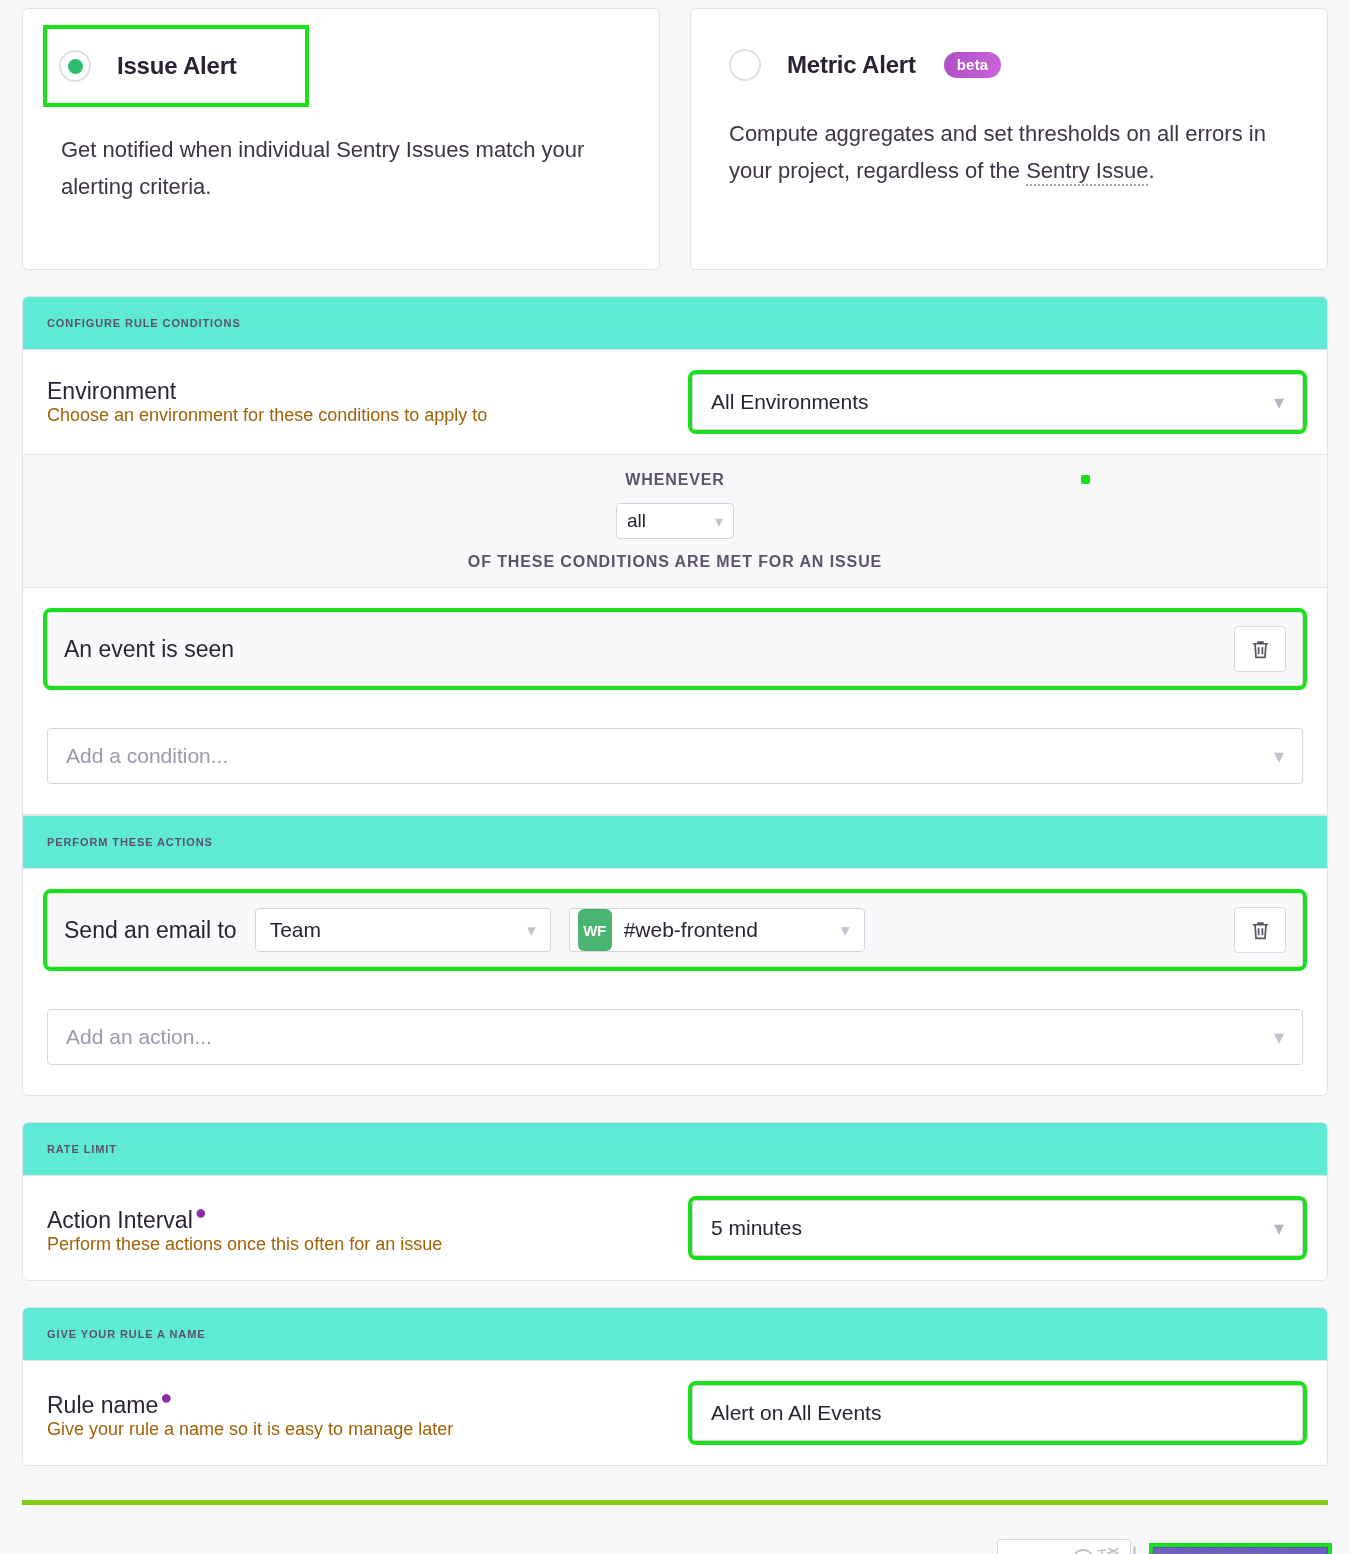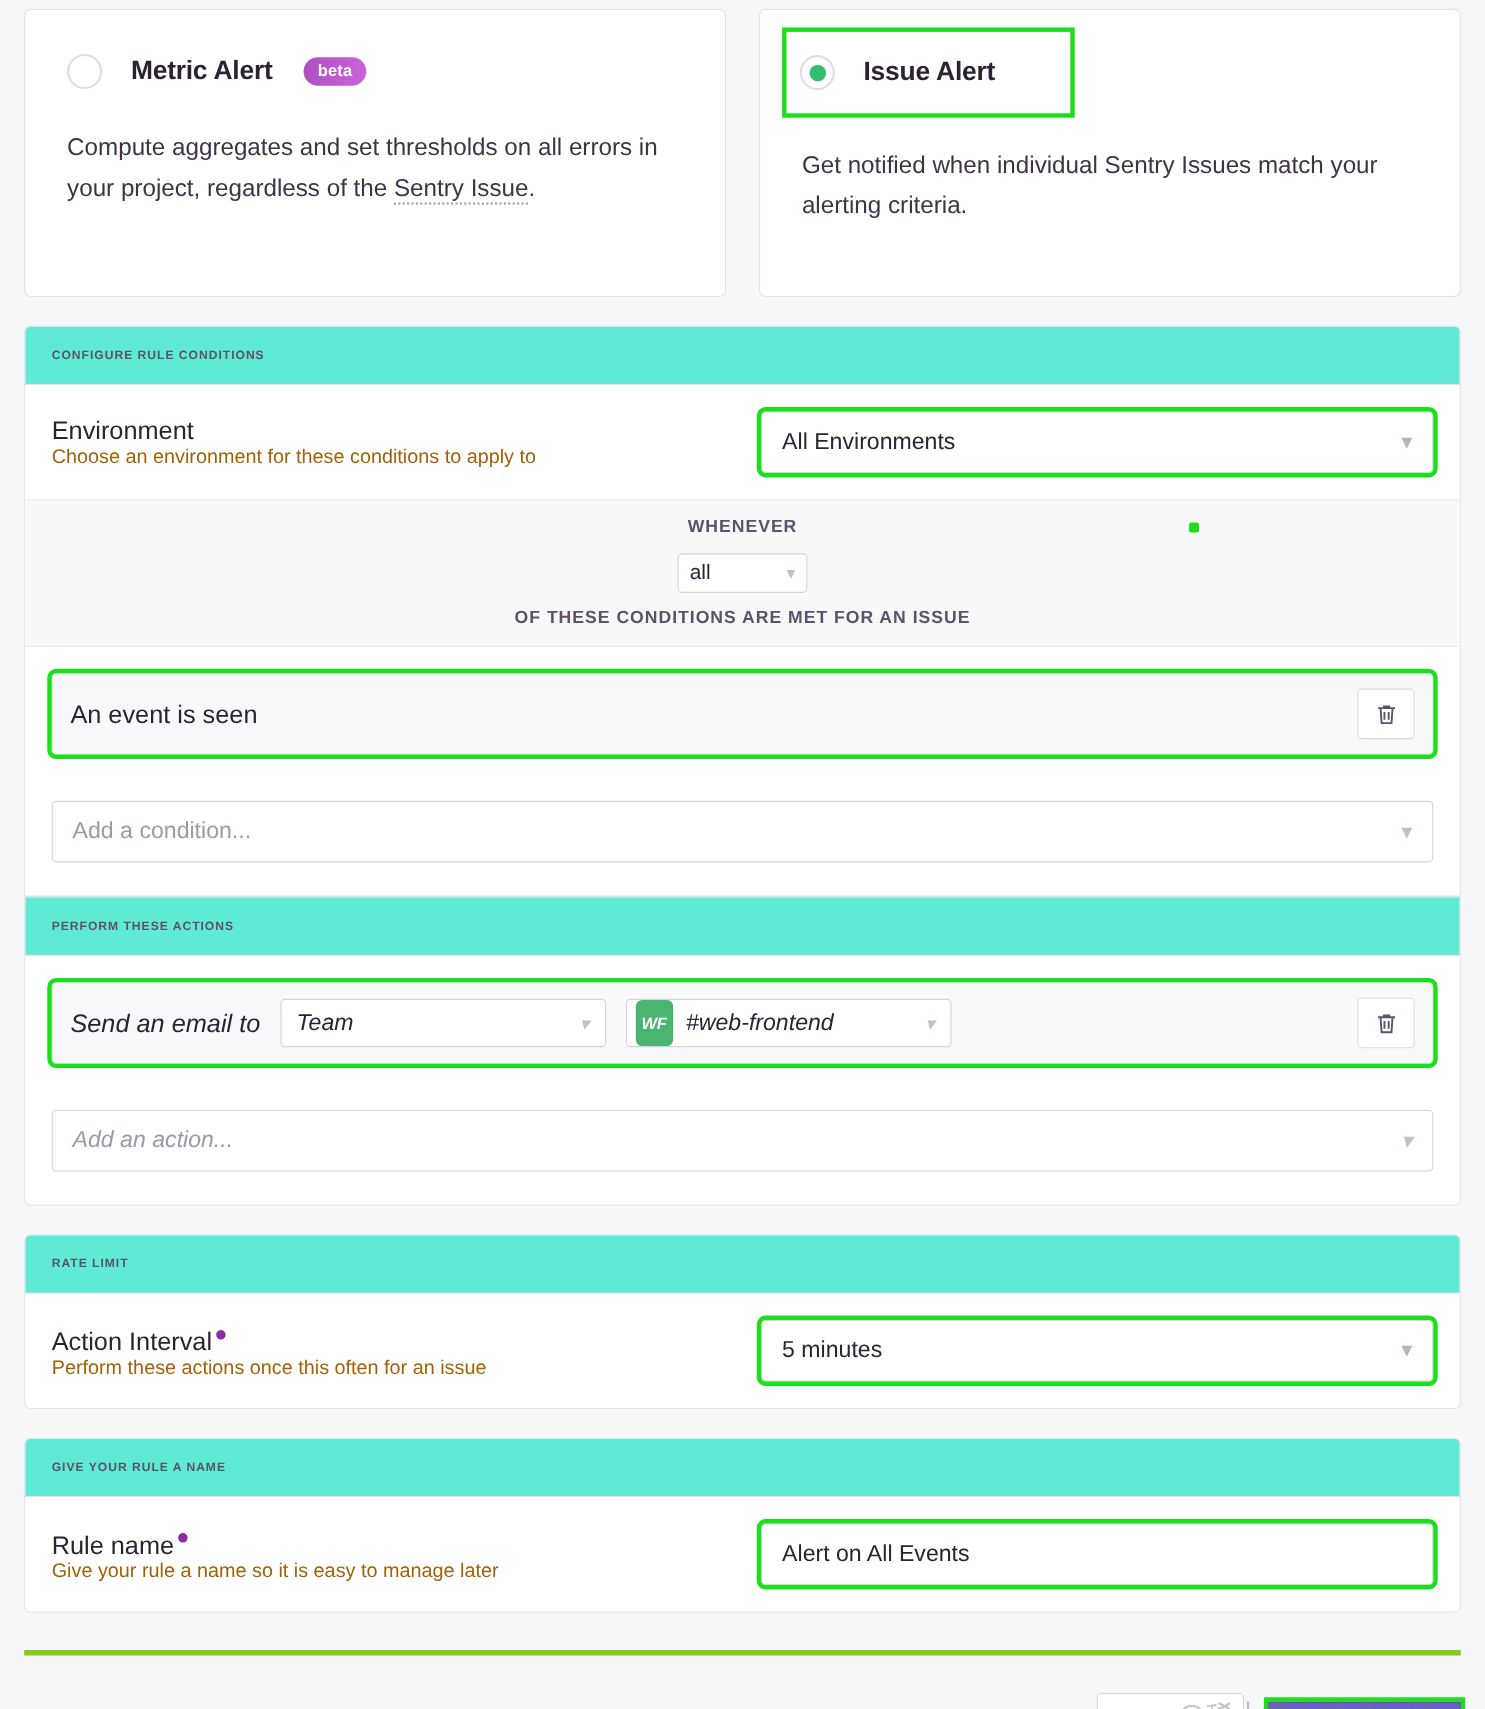--- a/index.html
+++ b/index.html
@@ -335,38 +335,38 @@
   }
 </style>
 </head>
 <body>
 
 <div class="page">
 
   <div class="type-cards">
 
     <div class="type-card">
-      <div class="type-head">
-        <span class="radio"></span>
-        <span class="type-title">Metric Alert</span>
-        <span class="beta-badge">beta</span>
-      </div>
-      <div class="type-desc">
-        <span>Compute aggregates and set thresholds on all errors in your project, regardless of the </span><span class="dotted-link">Sentry Issue</span><span>.</span>
-      </div>
-    </div>
-
-    <div class="type-card">
       <div class="type-head highlighted">
         <span class="radio selected">
           <span class="dot"></span>
         </span>
         <span class="type-title">Issue Alert</span>
       </div>
       <div class="type-desc">Get notified when individual Sentry Issues match your alerting criteria.</div>
+    </div>
+
+    <div class="type-card">
+      <div class="type-head">
+        <span class="radio"></span>
+        <span class="type-title">Metric Alert</span>
+        <span class="beta-badge">beta</span>
+      </div>
+      <div class="type-desc">
+        <span>Compute aggregates and set thresholds on all errors in your project, regardless of the </span><span class="dotted-link">Sentry Issue</span><span>.</span>
+      </div>
     </div>
 
   </div>
 
   <div class="panel">
     <div class="panel-header">CONFIGURE RULE CONDITIONS</div>
 
     <div class="panel-row">
       <div class="row-labels">
         <div class="row-title">Environment</div>
@@ -400,21 +400,21 @@
         </span>
       </div>
       <div class="add-select">
         <span class="placeholder">Add a condition...</span>
         <span class="caret">▾</span>
       </div>
     </div>
 
     <div class="panel-header" style="border-top:1px solid #e6e4eb;">PERFORM THESE ACTIONS</div>
 
-    <div class="rule-zone" style="border-bottom:none;font-style:italic;">
+    <div class="rule-zone" style="border-bottom:none;">
       <div class="rule-row hl">
         <span class="rule-text">Send an email to</span>
         <span class="rule-inline-select sel-team">
           <span>Team</span>
           <span class="caret">▾</span>
         </span>
         <span class="rule-inline-select sel-channel">
           <span class="avatar">WF</span>
           <span>#web-frontend</span>
           <span class="caret">▾</span>

